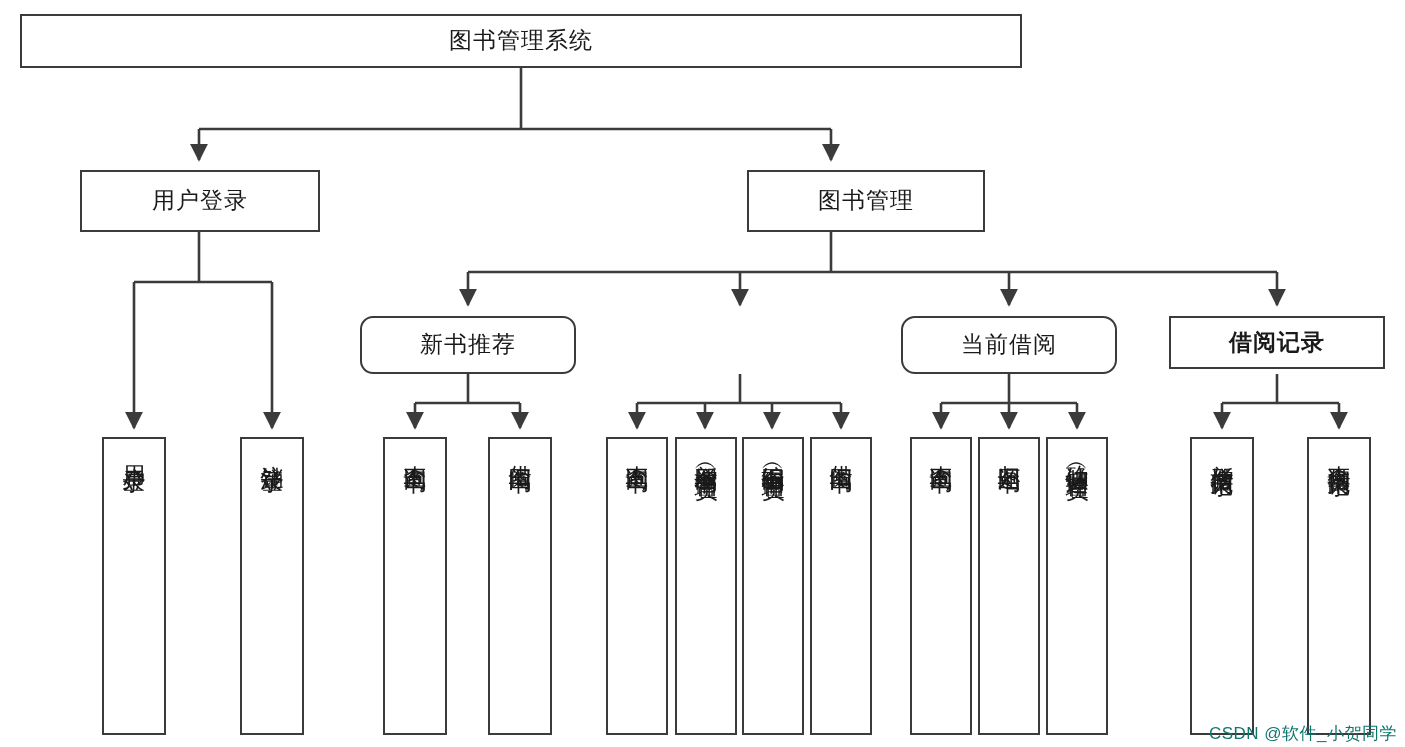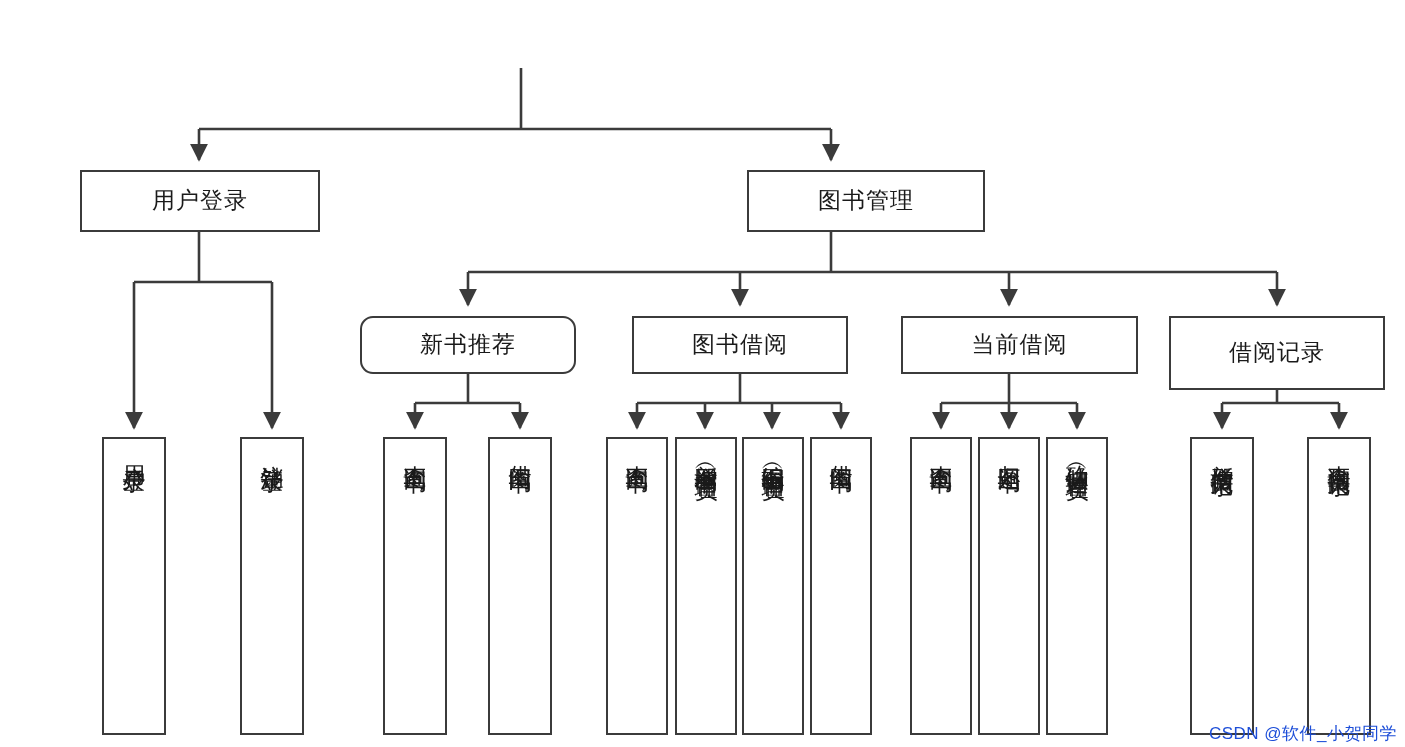--- a/index.html
+++ b/index.html
@@ -63,21 +63,21 @@
     letter-spacing: 2px;
     line-height: 1;
     white-space: normal;
     max-height: 100%;
   }
   .watermark {
     position: absolute;
     right: 8px;
     bottom: 2px;
     font-size: 17px;
-    color: #1d4ed8;
+    color: #0f766e;
     letter-spacing: 0.5px;
     white-space: nowrap;
     user-select: none;
   }
 </style>
 </head>
 <body>
 
 <div id="canvas">
 
@@ -124,38 +124,38 @@
       <path d="M 1009 403 L 1009 428" marker-end="url(#arrow)"></path>
       <path d="M 1077 403 L 1077 428" marker-end="url(#arrow)"></path>
 
       <path d="M 1277 374 L 1277 403"></path>
       <path d="M 1222 403 L 1339 403"></path>
       <path d="M 1222 403 L 1222 428" marker-end="url(#arrow)"></path>
       <path d="M 1339 403 L 1339 428" marker-end="url(#arrow)"></path>
     </g>
   </svg>
 
+  <div class="node root h" style="left:20px; top:14px; width:1002px; height:54px;">
+    <span class="lbl">图书管理系统</span>
+  </div>
 
   <div class="node h" style="left:80px; top:170px; width:240px; height:62px;">
     <span class="lbl">用户登录</span>
   </div>
   <div class="node h" style="left:711px; top:170px; width:238px; height:62px;margin-left:36px;">
     <span class="lbl">图书管理</span>
   </div>
 
   <div class="node h" style="left:360px; top:316px; width:216px; height:58px;border-radius:13px;">
     <span class="lbl">新书推荐</span>
   </div>
-  <div class="node h" style="left:632px; top:316px; width:216px; height:58px;">
-    <span class="lbl">图书借阅</span>
-  </div>
-  <div class="node h" style="left:901px; top:316px; width:237px; height:58px;">
+  <div class="node h" style="left:901px; top:316px; width:216px; height:58px;border-radius:14px;">
     <span class="lbl">当前借阅</span>
   </div>
-  <div class="node h" style="left:1169px; top:316px; width:216px; height:74px;">
+  <div class="node h" style="left:1169px; top:316px; width:216px; height:53px;font-weight:bold;">
     <span class="lbl">借阅记录</span>
   </div>
 
   <div class="node v" style="left:102px; top:437px; width:64px; height:298px;">
     <span class="lbl">用户登录</span>
   </div>
   <div class="node v" style="left:240px; top:437px; width:64px; height:298px;">
     <span class="lbl">注销登录</span>
   </div>
 

